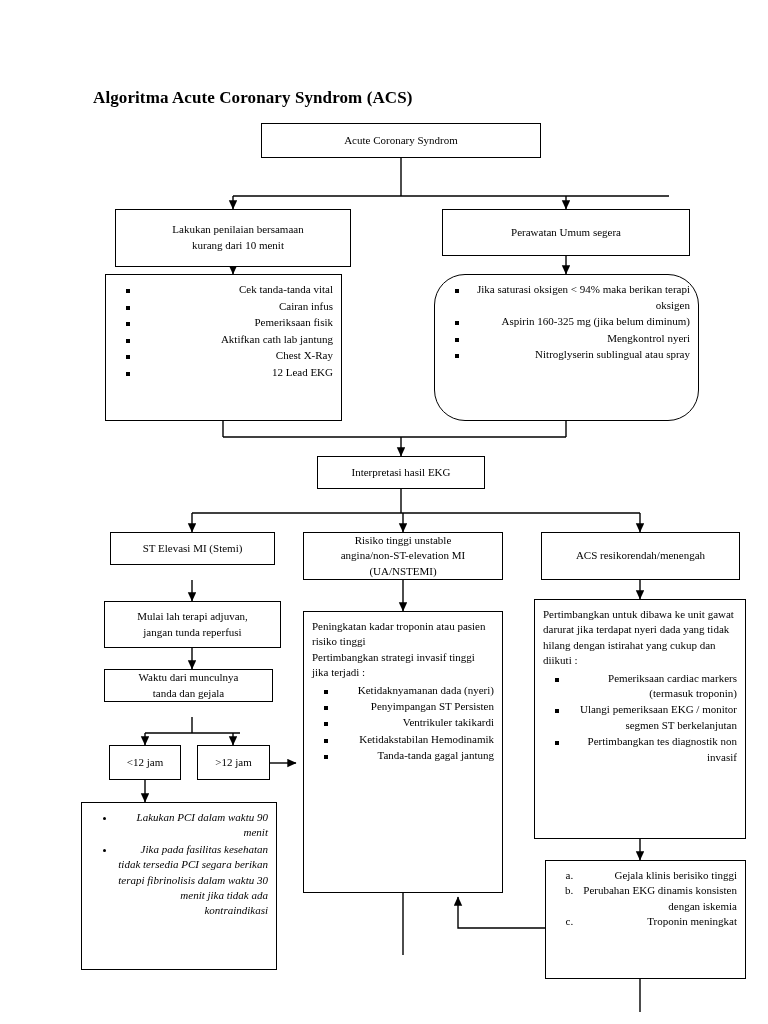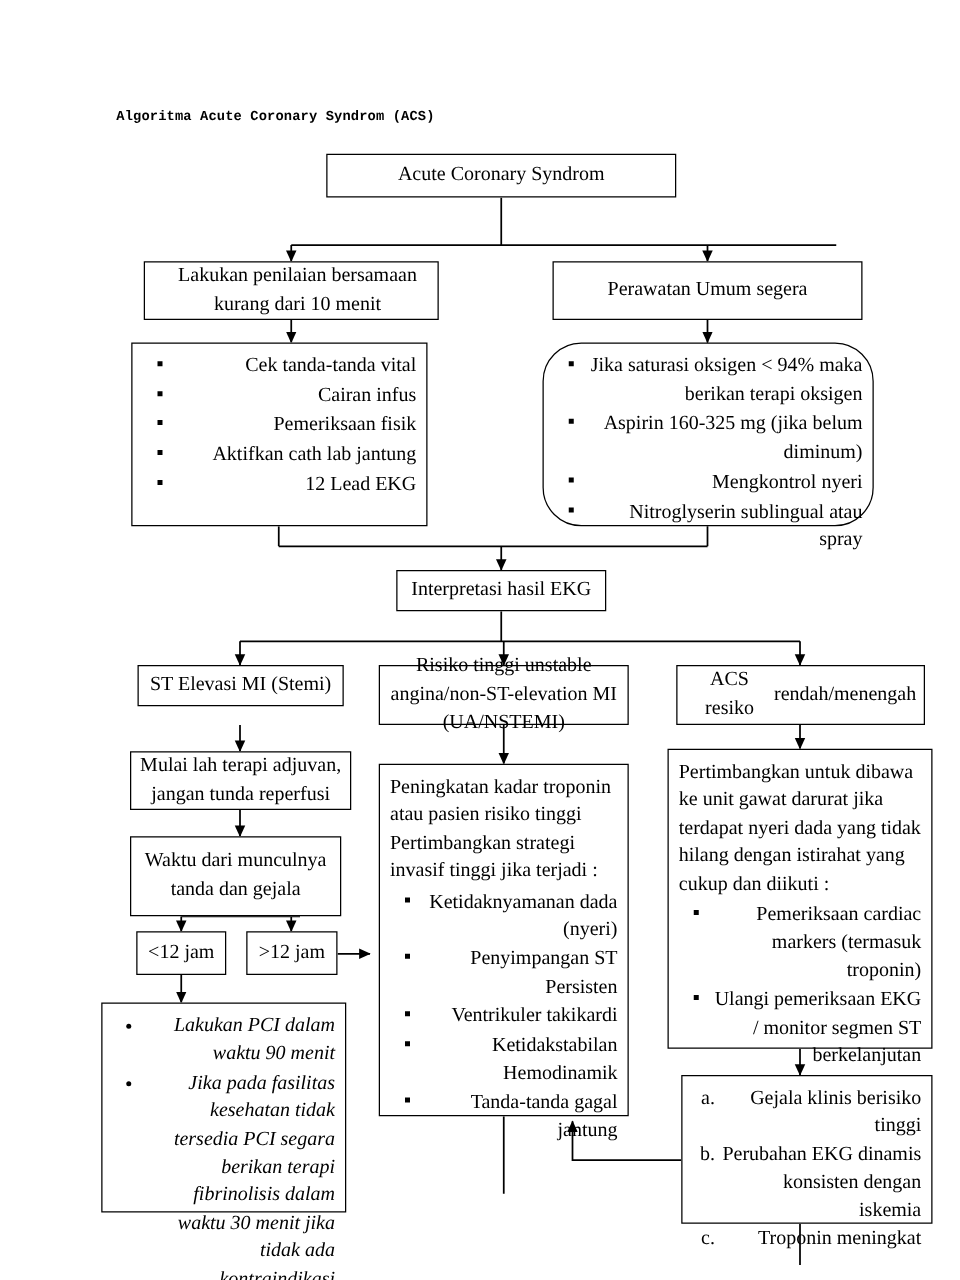--- a/index.html
+++ b/index.html
@@ -9,32 +9,32 @@
     font-family:"Liberation Serif", serif;
     color:#000;
     position:relative;
     overflow:hidden;
   }
   #canvas{position:absolute;left:0;top:0;width:768px;height:1024px;}
   .svg-layer{position:absolute;left:0;top:0;width:768px;height:1024px;pointer-events:none;}
 
   .title{
     position:absolute;
-    font-family:Liberation Mono, monospace;
+    font-family:Liberation Serif, serif;
     font-weight:bold;
-    font-size:11px;
+    font-size:17px;
     letter-spacing:0.1px;
   }
 
   .box{
     position:absolute;
     border:1px solid #000;
     box-sizing:border-box;
     background:#fff;
-    font-size:16px;
+    font-size:11px;
     line-height:1.42;
   }
   .box.center{
     display:flex;
     align-items:center;
     justify-content:center;
     text-align:center;
     padding:2px 6px;
   }
   .box.left{
@@ -124,35 +124,36 @@
       <path d="M545,928 L458,928 L458,897" marker-end="url(#ah)"></path>
     </g>
   </svg>
 
   <div class="title" style="left:93px;top:88px;">Algoritma Acute Coronary Syndrom (ACS)</div>
 
   <div class="box center" style="left:261px;top:123px;width:280px;height:35px;">
     <span>Acute Coronary Syndrom</span>
   </div>
 
-  <div class="box center" style="left:115px;top:209px;width:236px;height:47px;flex-direction:column;padding-left:16px;">
+  <div class="box center" style="left:115px;top:209px;width:236px;height:58px;flex-direction:column;padding-left:16px;">
     <span>Lakukan penilaian bersamaan</span>
     <span>kurang dari 10 menit</span>
   </div>
 
   <div class="box center" style="left:442px;top:209px;width:248px;height:47px;">
     <span>Perawatan Umum segera</span>
   </div>
 
   <div class="box left" style="left:105px;top:274px;width:237px;height:147px;">
     <ul class="sq">
       <li>Cek tanda-tanda vital</li>
       <li>Cairan infus</li>
       <li>Pemeriksaan fisik</li>
       <li>Aktifkan cath lab jantung</li>
+      <li>Chest X-Ray</li>
       <li>12 Lead EKG</li>
     </ul>
   </div>
 
   <div class="box left" style="left:434px;top:274px;width:265px;height:147px;border-radius:31px;">
     <ul class="sq">
       <li>Jika saturasi oksigen &lt; 94% maka berikan  terapi oksigen</li>
       <li>Aspirin 160-325 mg (jika belum diminum)</li>
       <li>Mengkontrol nyeri</li>
       <li>Nitroglyserin sublingual atau spray</li>
@@ -176,21 +177,21 @@
   <div class="box center" style="left:541px;top:532px;width:199px;height:48px;flex-direction:row;">
     <span>ACS resiko</span>
     <span>rendah/menengah</span>
   </div>
 
   <div class="box center" style="left:104px;top:601px;width:177px;height:47px;flex-direction:column;">
     <span>Mulai lah terapi adjuvan,</span>
     <span>jangan tunda reperfusi</span>
   </div>
 
-  <div class="box center" style="left:104px;top:669px;width:169px;height:64px;flex-direction:column;">
+  <div class="box center" style="left:104px;top:669px;width:169px;height:33px;flex-direction:column;">
     <span>Waktu dari munculnya</span>
     <span>tanda dan gejala</span>
   </div>
 
   <div class="box center" style="left:109px;top:745px;width:72px;height:35px;">
     <span>&lt;12 jam</span>
   </div>
 
   <div class="box center" style="left:197px;top:745px;width:73px;height:35px;">
     <span>&gt;12 jam</span>

